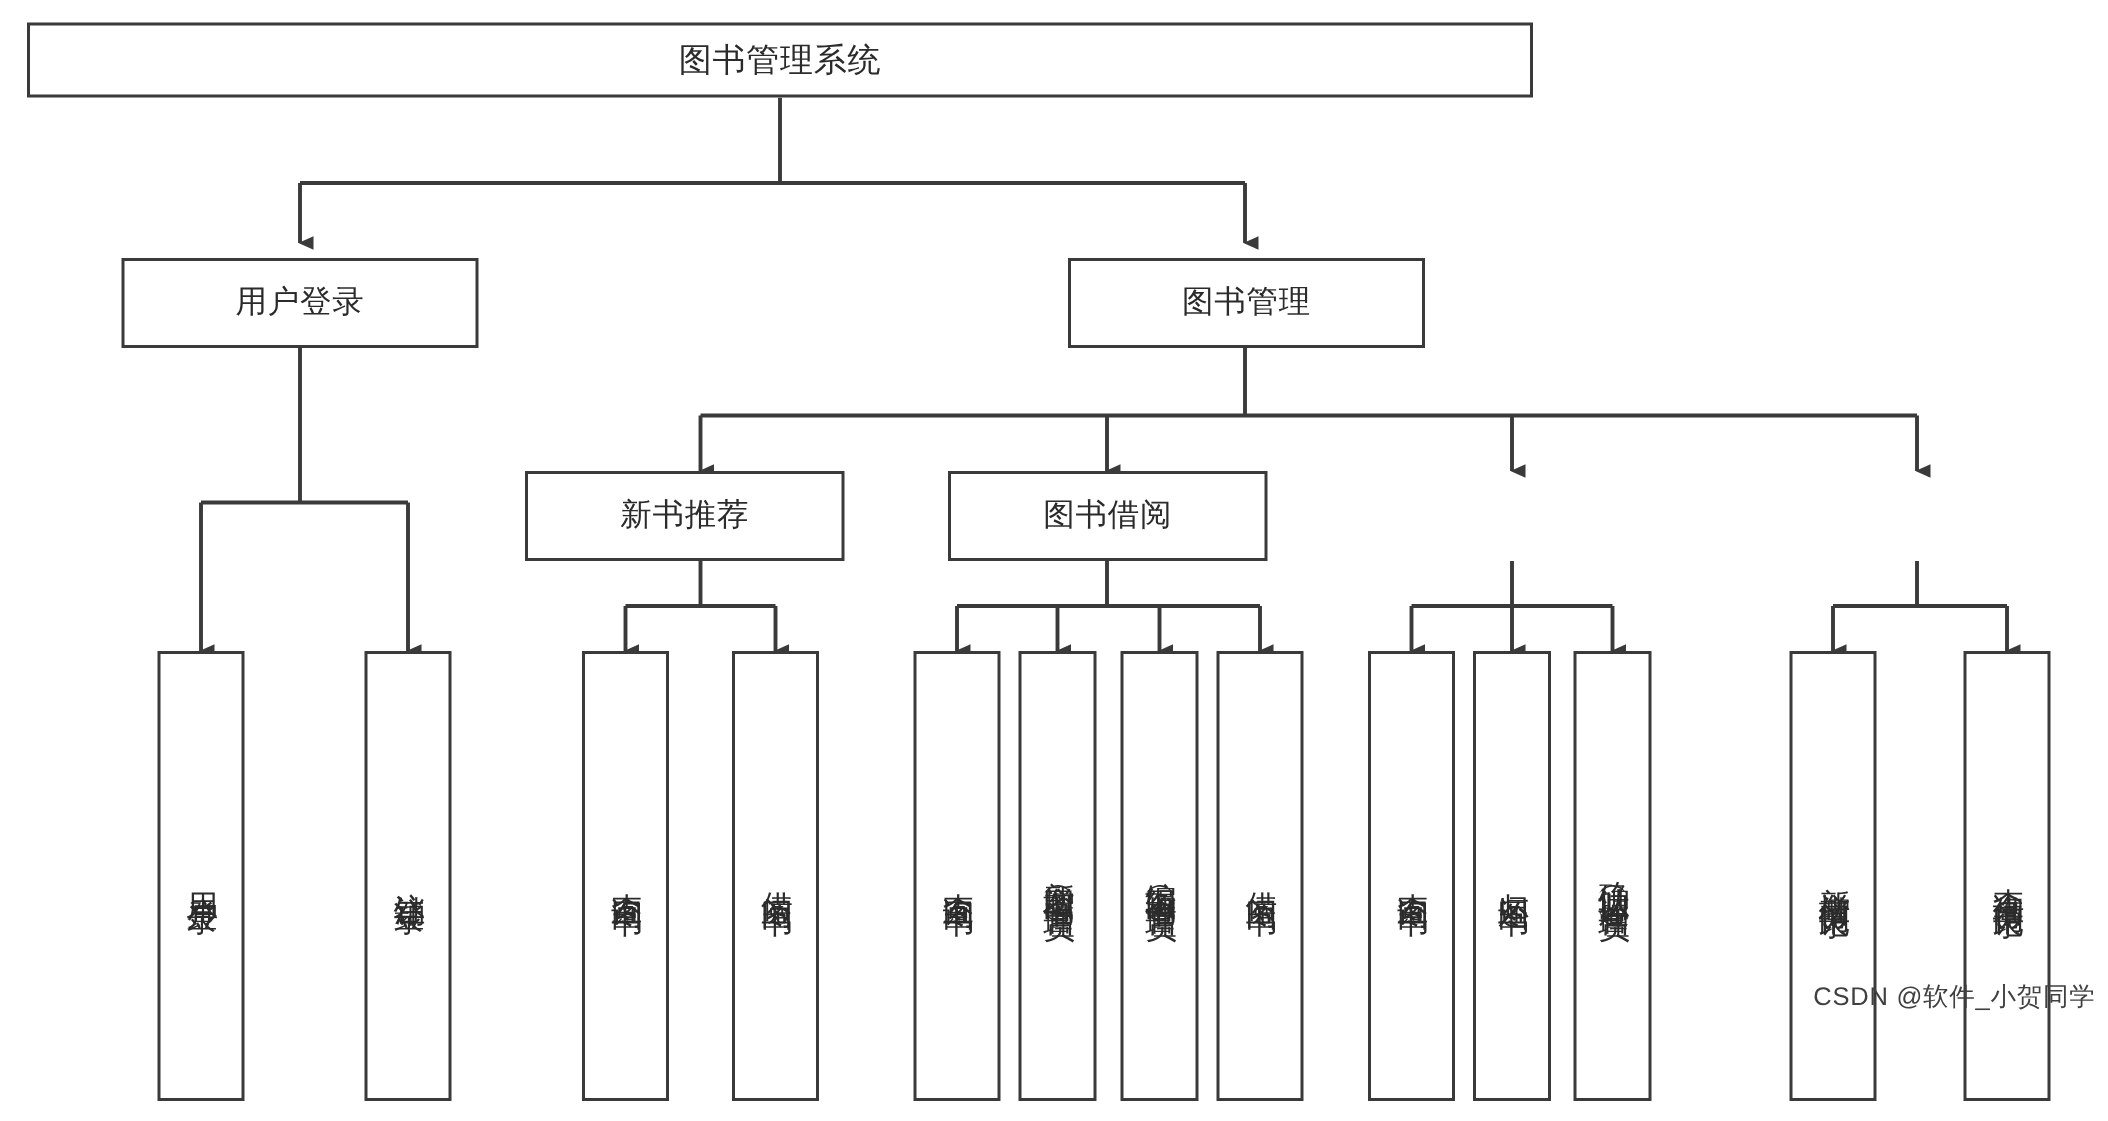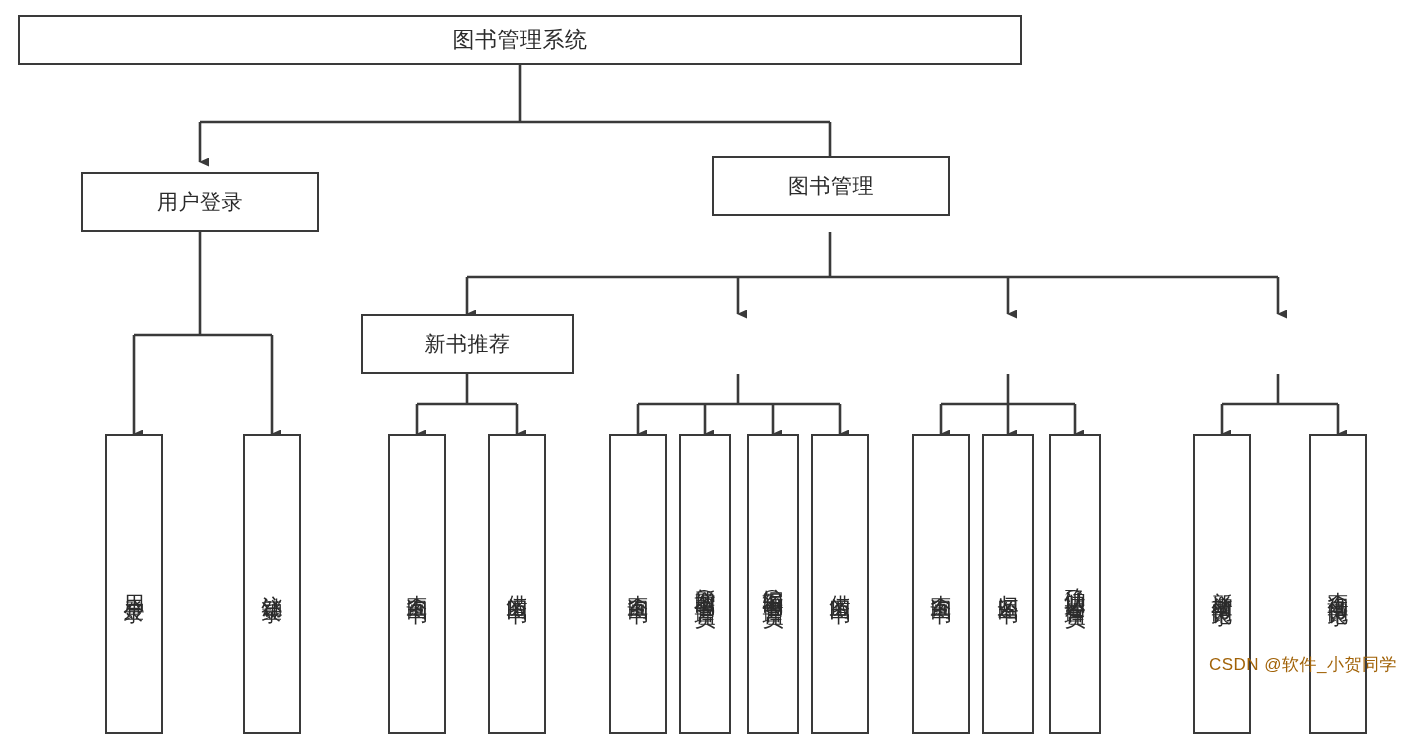--- a/index.html
+++ b/index.html
@@ -66,21 +66,21 @@
     font-size: 21px;
     line-height: 1.15;
     letter-spacing: 3px;
     white-space: nowrap;
   }
   .watermark {
     position: absolute;
     right: 8px;
     bottom: 4px;
     font-size: 17px;
-    color: #a16207;
+    color: #404040;
     letter-spacing: 0.5px;
     user-select: none;
     white-space: nowrap;
   }
 </style>
 </head>
 <body>
 
 <div id="diagram-root">
 
@@ -134,26 +134,29 @@
     </g>
   </svg>
 
   <div class="node root horiz" style="left:18px; top:15px; width:1004px; height:50px;">
     <span class="node-label">图书管理系统</span>
   </div>
 
   <div class="node horiz" style="left:81px; top:172px; width:238px; height:60px;">
     <span class="node-label">用户登录</span>
   </div>
-  <div class="node horiz" style="left:712px; top:156px; width:238px; height:60px;">
+  <div class="node horiz" style="left:712px; top:172px; width:238px; height:60px;">
     <span class="node-label">图书管理</span>
   </div>
 
-  <div class="node horiz" style="left:361px; top:314px; width:213px; height:60px;">
+  <div class="node horiz" style="left:350px; top:314px; width:213px; height:60px;">
     <span class="node-label">新书推荐</span>
+  </div>
+  <div class="node horiz" style="left:632px; top:314px; width:213px; height:60px;">
+    <span class="node-label">图书借阅</span>
   </div>
 
   <div class="node vert" style="left:105px; top:434px; width:58px; height:300px;">
     <span class="node-label">用户登录</span>
   </div>
   <div class="node vert" style="left:243px; top:434px; width:58px; height:300px;">
     <span class="node-label">注销登录</span>
   </div>
 
   <div class="node vert" style="left:388px; top:434px; width:58px; height:300px;">

